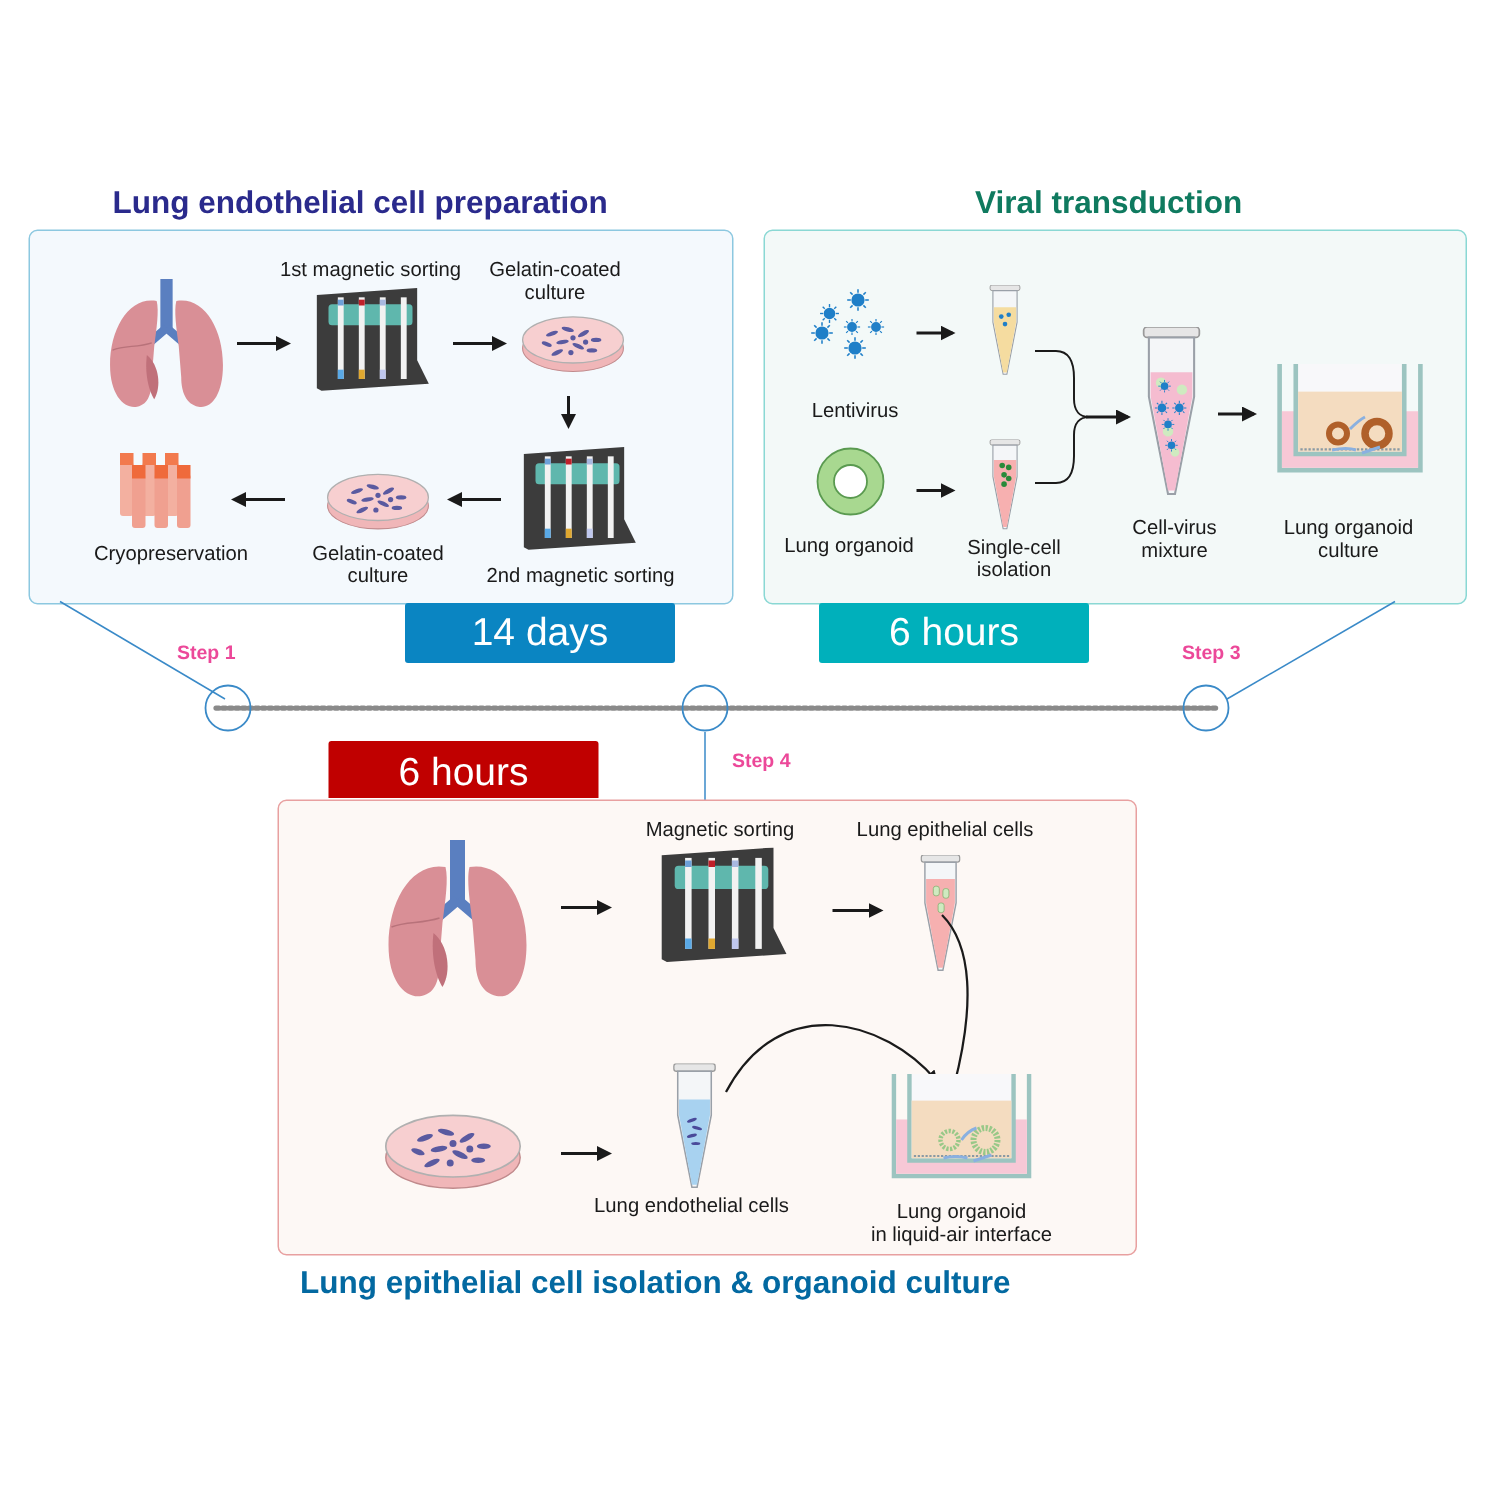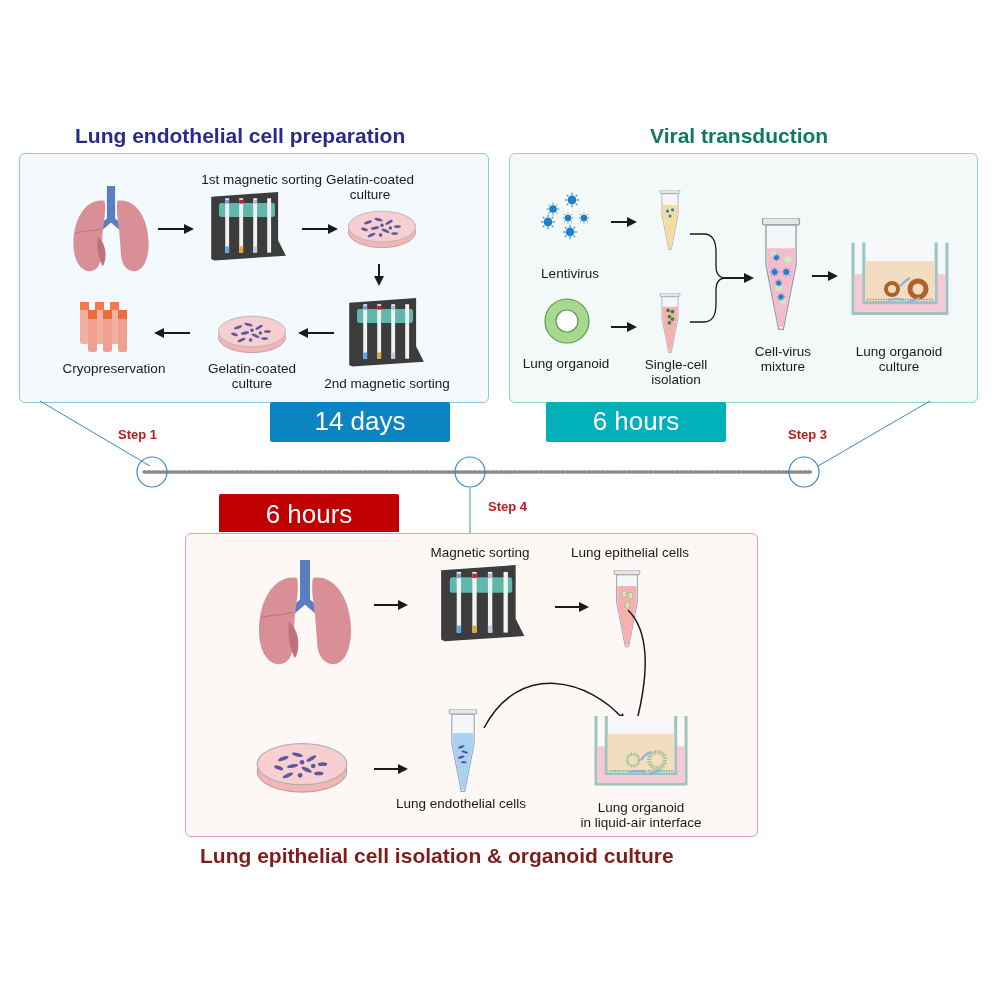--- a/index.html
+++ b/index.html
@@ -1,21 +1,21 @@
 <!DOCTYPE html>
 <html><head>
 <meta charset="utf-8">
 <style>
   html, body { margin:0; padding:0; background:#ffffff; }
   body { width:996px; height:996px; position:relative; overflow:hidden; font-family:"Liberation Sans", sans-serif; }
   .section-title { position:absolute; font-weight:bold; font-size:21px; white-space:nowrap; }
   .panel { position:absolute; border-radius:6px; }
   .lbl { position:absolute; font-size:13.5px; color:#1a1a1a; text-align:center; line-height:15px; white-space:nowrap; }
   .badge { position:absolute; color:#fff; font-weight:normal; font-size:26px; text-align:center; border-radius:2px; }
-  .step { position:absolute; color:#b91c1c; font-weight:bold; font-size:13px; white-space:nowrap; }
+  .step { position:absolute; color:#ec4899; font-weight:bold; font-size:13px; white-space:nowrap; }
   svg.icon { position:absolute; overflow:visible; }
 </style>
 </head>
 <body>
 
 <svg width="0" height="0" style="position:absolute">
   <defs>
     <marker id="ah" viewBox="0 0 10 10" refX="8" refY="5" markerWidth="5" markerHeight="5" orient="auto">
       <path d="M0,0 L10,5 L0,10 z" fill="#1a1a1a"></path>
     </marker>
@@ -91,21 +91,21 @@
 <div class="section-title" style="left:75px;top:124px;width:356px;color:#2a2a8c;">Lung endothelial cell preparation</div>
 
 <div class="panel" style="left:19px;top:153px;width:468px;height:248px;background:#f4f9fd;border:1px solid #8cc8e0;"></div>
 
 <svg class="icon" style="left:70px;top:186px" width="82" height="90">
     <use href="#lung"></use>
   </svg>
 <svg class="icon" style="left:156px;top:224px" width="40" height="10">
     <line x1="2" y1="5" x2="36" y2="5" stroke="#1a1a1a" stroke-width="2" marker-end="url(#ah)"></line>
   </svg>
-<div class="lbl" style="left:172px;top:172px;width:150px;text-align:right;">1st magnetic sorting</div>
+<div class="lbl" style="left:172px;top:172px;width:150px;">1st magnetic sorting</div>
 <svg class="icon" style="left:205px;top:192px" width="84" height="70">
     <use href="#rack"></use>
   </svg>
 <svg class="icon" style="left:300px;top:224px" width="40" height="10">
     <line x1="2" y1="5" x2="36" y2="5" stroke="#1a1a1a" stroke-width="2" marker-end="url(#ah)"></line>
   </svg>
 <div class="lbl" style="left:320px;top:172px;width:100px;">
   <div>Gelatin-coated</div>
   <div>culture</div>
 </div>
@@ -309,13 +309,13 @@
   <use href="#transwell" width="96" height="96"></use>
   <circle cx="40" cy="58" r="6" fill="none" stroke="#98c888" stroke-width="3" stroke-dasharray="1.5 1"></circle>
   <circle cx="64" cy="58" r="8" fill="none" stroke="#98c888" stroke-width="4" stroke-dasharray="1.5 1"></circle>
   <path d="M48,58 Q52,52 58,50 M36,70 Q44,68 52,70 M56,72 Q62,70 68,68" stroke="#8ab0e0" stroke-width="2" fill="none"></path>
 </svg>
 <div class="lbl" style="left:566px;top:800px;width:150px;">
   <div>Lung organoid</div>
   <div>in liquid-air interface</div>
 </div>
 
-<div class="section-title" style="left:200px;top:844px;width:540px;color:#7f1d1d;">Lung epithelial cell isolation &amp; organoid culture</div>
+<div class="section-title" style="left:200px;top:844px;width:540px;color:#0369a1;">Lung epithelial cell isolation &amp; organoid culture</div>
 
 </body></html>

